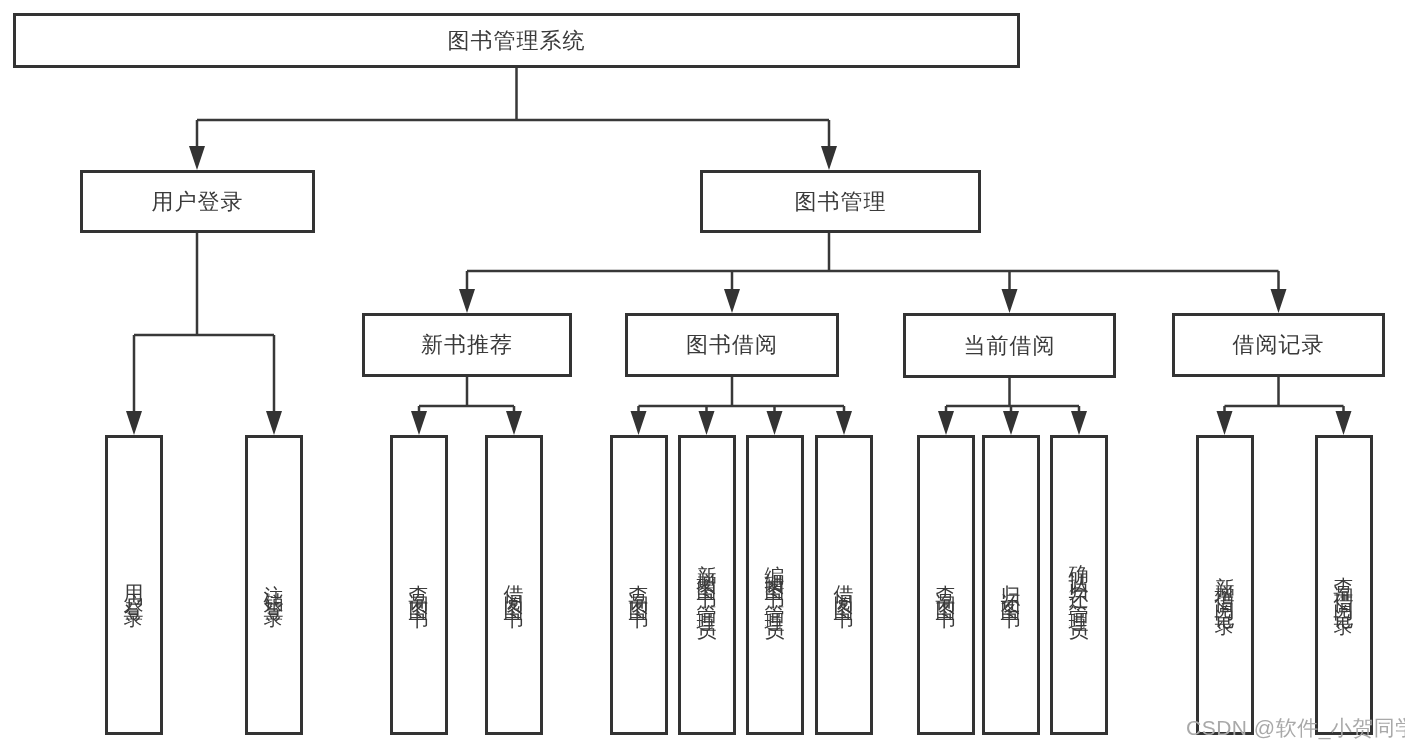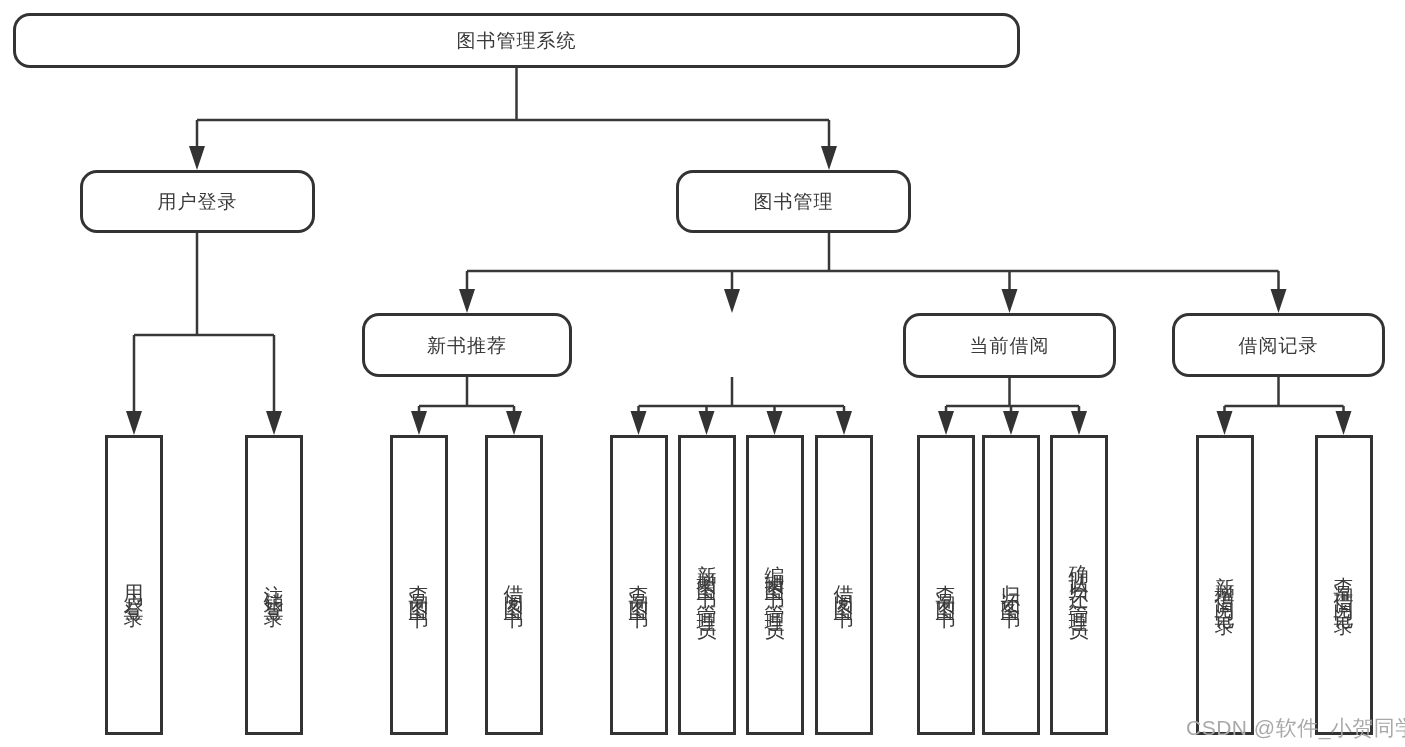--- a/index.html
+++ b/index.html
@@ -7,29 +7,29 @@
   #canvas{
     position:relative;width:1405px;height:747px;background:#ffffff;overflow:hidden;
   }
   #wires{position:absolute;left:0;top:0;width:1405px;height:747px;}
   .box{
     position:absolute;box-sizing:border-box;background:#ffffff;
     border:3px solid #333333;color:#3a3a3a;
     display:flex;align-items:center;justify-content:center;
     line-height:1;
   }
-  .hbox{font-size:19px;letter-spacing:1px;border-radius:17px;}
+  .hbox{font-size:22px;letter-spacing:1px;}
   .vbox{
     top:435px;width:58px;height:300px;font-size:20px;
     writing-mode:vertical-rl;text-orientation:mixed;letter-spacing:8px;
   }
   
   .b-root{left:13px;top:13px;width:1007px;height:55px;}
   .b-user-login{left:80px;top:170px;width:235px;height:63px;}
-  .b-book-mgmt{left:676px;top:170px;width:235px;height:63px;}
+  .b-book-mgmt{left:700px;top:170px;width:281px;height:63px;}
   .b-new-book{left:362px;top:313px;width:210px;height:64px;}
   .b-book-borrow{left:625px;top:313px;width:214px;height:64px;}
   .b-current-borrow{left:903px;top:313px;width:213px;height:65px;}
   .b-borrow-record{left:1172px;top:313px;width:213px;height:64px;}
   
   .l-ul1{left:105px;}  .l-ul2{left:245px;}
   .l-nb1{left:390px;}  .l-nb2{left:485px;}
   .l-bb1{left:610px;}  .l-bb2{left:678px;}  .l-bb3{left:746px;}  .l-bb4{left:815px;}
   .l-cb1{left:917px;}  .l-cb2{left:982px;}  .l-cb3{left:1050px;}
   .l-br1{left:1196px;} .l-br2{left:1315px;}
@@ -82,20 +82,21 @@
       <path class="arrow" d="M1216.5,411 L1232.5,411 L1224.5,435 Z M1335.5,411 L1351.5,411 L1343.5,435 Z"></path>
     </g>
   </svg>
 
   <div class="box hbox b-root">图书管理系统</div>
 
   <div class="box hbox b-user-login">用户登录</div>
   <div class="box hbox b-book-mgmt">图书管理</div>
 
   <div class="box hbox b-new-book">新书推荐</div>
+  <div class="box hbox b-book-borrow">图书借阅</div>
   <div class="box hbox b-current-borrow">当前借阅</div>
   <div class="box hbox b-borrow-record">借阅记录</div>
 
   <div class="box vbox l-ul1">用户登录</div>
   <div class="box vbox l-ul2">注销登录</div>
 
   <div class="box vbox l-nb1">查询图书</div>
   <div class="box vbox l-nb2">借阅图书</div>
 
   <div class="box vbox l-bb1">查询图书</div>

